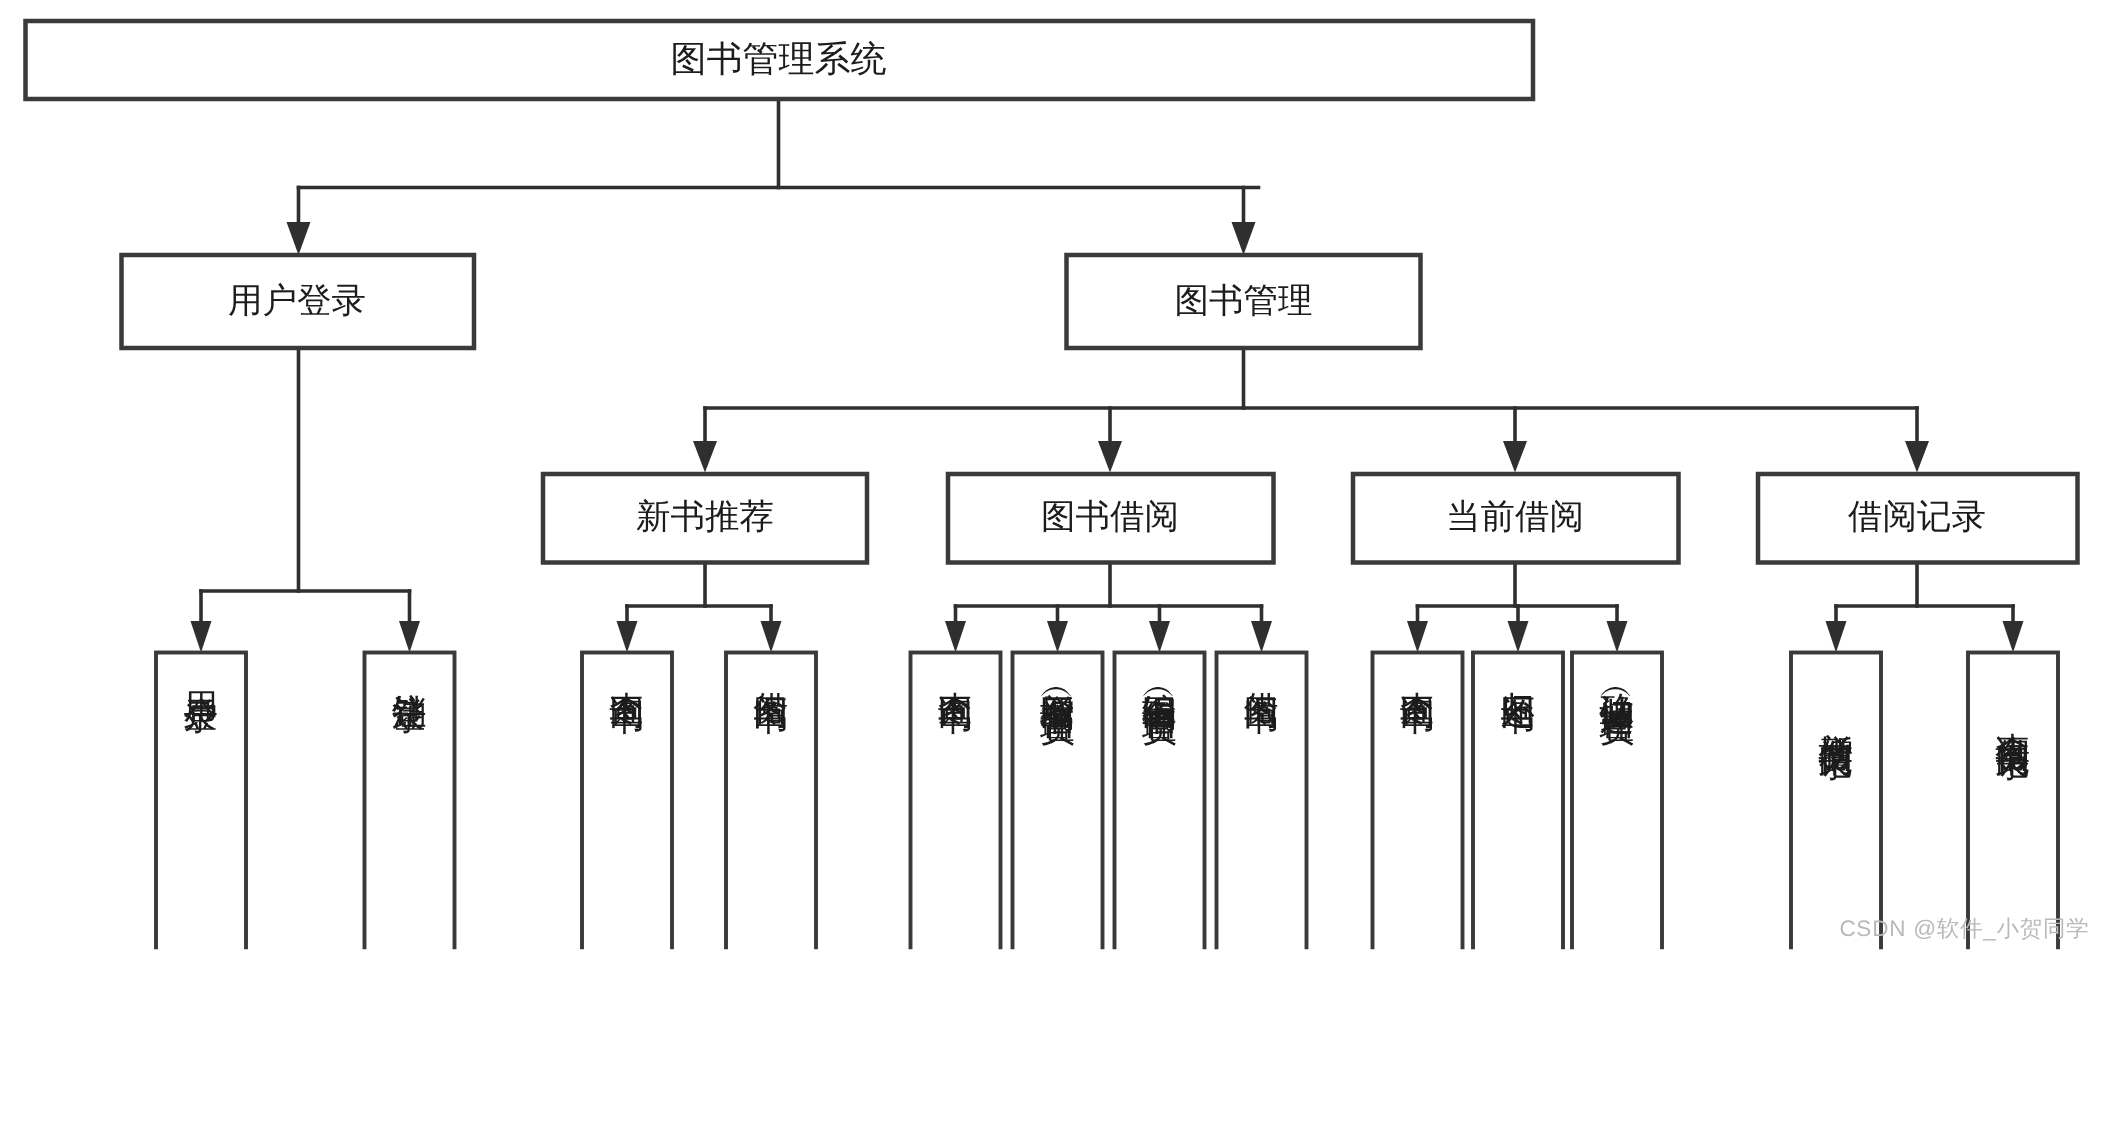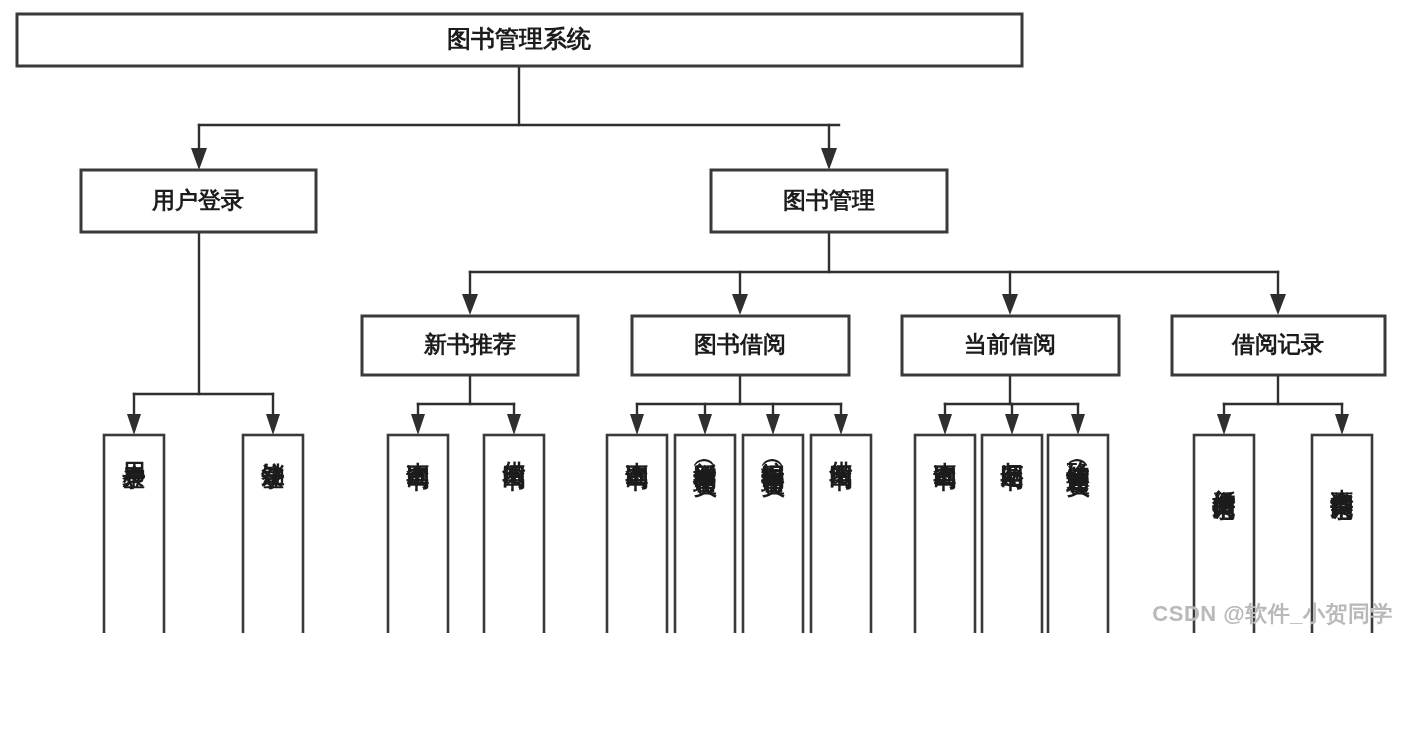--- a/index.html
+++ b/index.html
@@ -9,21 +9,20 @@
   }
   body {
     font-family: "Liberation Sans", "DejaVu Sans", sans-serif;
   }
   #diagram-root {
     position: relative;
     width: 1405px;
     height: 633px;
     background: #ffffff;
     overflow: hidden;
-    font-weight: bold;
   }
   svg#flow {
     position: absolute;
     top: 0;
     left: 0;
     width: 1405px;
     height: 747px;
   }
   .node-box {
     fill: #ffffff;
@@ -71,21 +70,21 @@
     letter-spacing: 2px;
     color: #1c1c1c;
     white-space: nowrap;
     text-align: center;
   }
   .watermark {
     position: absolute;
     right: 12px;
     bottom: 4px;
     font-family: "Liberation Sans", "DejaVu Sans", sans-serif;
-    font-size: 22px;
+    font-size: 15px;
     color: #b9b9b9;
     letter-spacing: 0.5px;
     white-space: nowrap;
     pointer-events: none;
   }
 </style>
 </head>
 <body>
 
 <div id="diagram-root">

